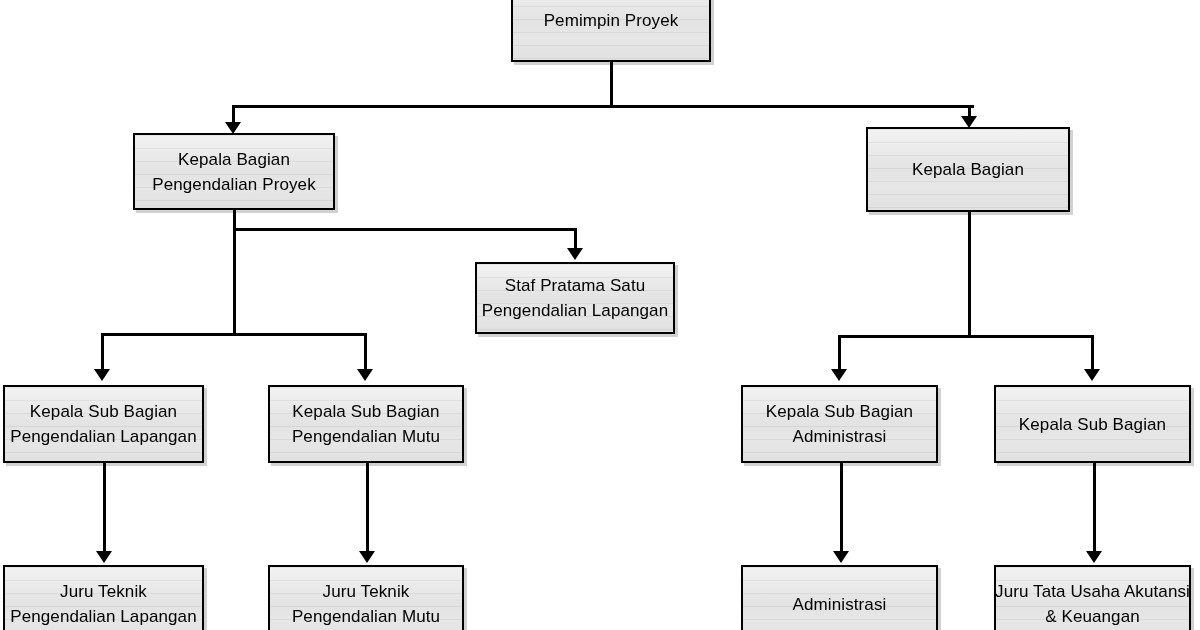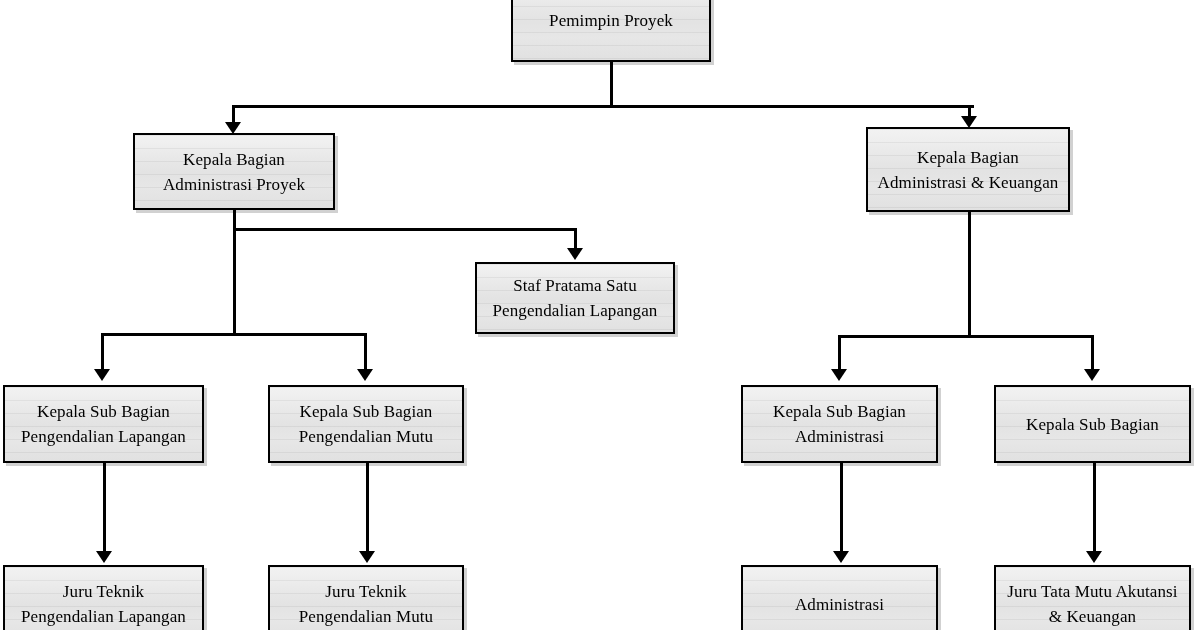--- a/index.html
+++ b/index.html
@@ -48,21 +48,20 @@
     justify-content: center;
     text-align: center;
     color: #000000;
     font-size: 17px;
     line-height: 25px;
     letter-spacing: 0.1px;
     white-space: nowrap;
   }
   .node .line {
     display: block;
-    font-family: Liberation Serif, serif;
   }
 
   
   .conn {
     position: absolute;
     background: #000000;
   }
   .conn.v { width: 3px; }
   .conn.h { height: 3px; }
 
@@ -117,26 +116,25 @@
 
   <div class="conn v" style="left:1093px; top:463px; height:90px;"></div>
   <div class="arrow-down" style="left:1086px; top:551px;"></div>
 
   <div class="node" style="left:511px; top:-22px; width:200px; height:84px;">
     <span class="line">Pemimpin Proyek</span>
   </div>
 
   <div class="node" style="left:133px; top:133px; width:202px; height:77px;">
     <span class="line">Kepala Bagian</span>
-    <span class="line">Administrasi Proyek</span>
+    <span class="line">Pengendalian Proyek</span>
   </div>
 
   <div class="node" style="left:866px; top:127px; width:204px; height:85px;">
     <span class="line">Kepala Bagian</span>
-    <span class="line">Administrasi &amp; Keuangan</span>
   </div>
 
   <div class="node" style="left:475px; top:262px; width:200px; height:72px;">
     <span class="line">Staf Pratama Satu</span>
     <span class="line">Pengendalian Lapangan</span>
   </div>
 
   <div class="node" style="left:3px; top:385px; width:201px; height:78px;">
     <span class="line">Kepala Sub Bagian</span>
     <span class="line">Pengendalian Lapangan</span>
@@ -164,17 +162,17 @@
   <div class="node" style="left:268px; top:565px; width:196px; height:78px;">
     <span class="line">Juru Teknik</span>
     <span class="line">Pengendalian Mutu</span>
   </div>
 
   <div class="node" style="left:741px; top:565px; width:197px; height:78px;">
     <span class="line">Administrasi</span>
   </div>
 
   <div class="node" style="left:994px; top:565px; width:197px; height:78px;">
-    <span class="line">Juru Tata Mutu Akutansi</span>
+    <span class="line">Juru Tata Usaha Akutansi</span>
     <span class="line">&amp; Keuangan</span>
   </div>
 
 </div>
 
 </body></html>

